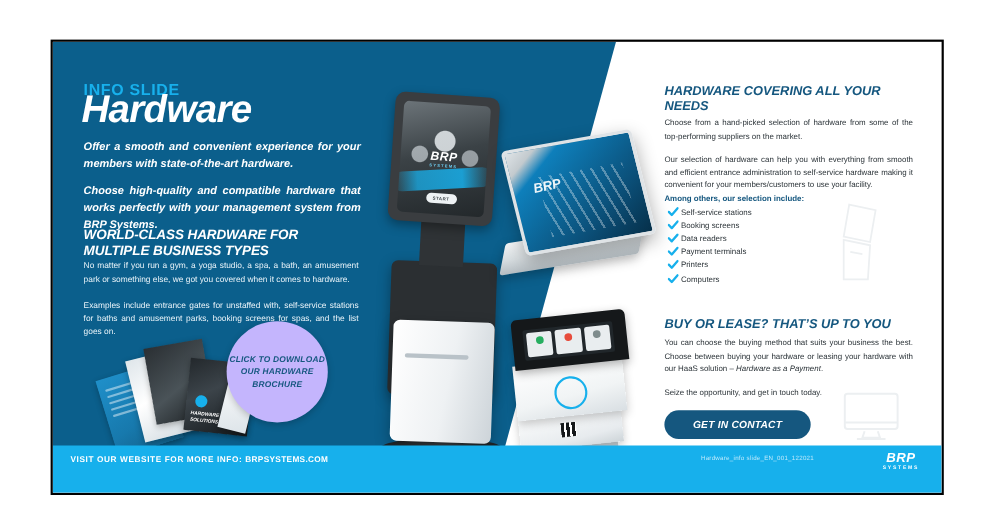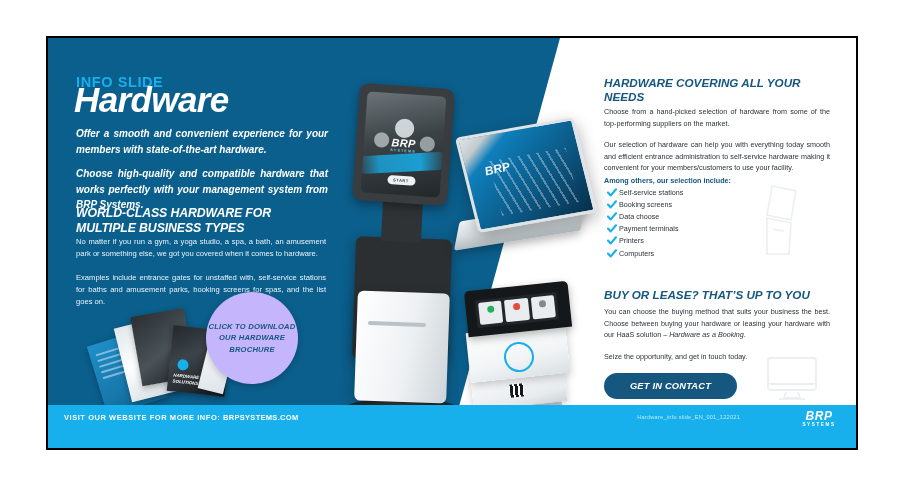--- a/index.html
+++ b/index.html
@@ -248,21 +248,21 @@
         <rect x="2" y="2" width="48" height="32" rx="2.5"></rect>
         <path d="M2 28 H50"></path>
         <path d="M20 36 L18 42 H34 L32 36"></path>
         <path d="M13 43 H39"></path>
       </svg>
     </div>
 
     <div class="r-h2">HARDWARE COVERING ALL YOUR NEEDS</div>
     <div class="r-body">
       <p>Choose from a hand-picked selection of hardware from some of the top-performing suppliers on the market.</p>
-      <p>Our selection of hardware can help you with everything today smooth and efficient entrance administration to self-service hardware making it convenient for your members/customers to use your facility.</p>
+      <p>Our selection of hardware can help you with everything from smooth and efficient entrance administration to self-service hardware making it convenient for your members/customers to use your facility.</p>
     </div>
 
     <div class="r-among">Among others, our selection include:</div>
 
     <div class="checks" id="checklist">
         <div class="chk">
           <span class="chk-icon">
             <svg width="10" height="9" viewBox="0 0 10 9" fill="none" stroke="#17b0ec" stroke-width="2.1" stroke-linecap="round" stroke-linejoin="round">
               <path d="M1 4.6 L3.7 7.4 L9 1.3"></path>
             </svg>
@@ -276,21 +276,21 @@
             </svg>
           </span>
           <span class="chk-label">Booking screens</span>
         </div>
         <div class="chk">
           <span class="chk-icon">
             <svg width="10" height="9" viewBox="0 0 10 9" fill="none" stroke="#17b0ec" stroke-width="2.1" stroke-linecap="round" stroke-linejoin="round">
               <path d="M1 4.6 L3.7 7.4 L9 1.3"></path>
             </svg>
           </span>
-          <span class="chk-label">Data choose</span>
+          <span class="chk-label">Data readers</span>
         </div>
         <div class="chk">
           <span class="chk-icon">
             <svg width="10" height="9" viewBox="0 0 10 9" fill="none" stroke="#17b0ec" stroke-width="2.1" stroke-linecap="round" stroke-linejoin="round">
               <path d="M1 4.6 L3.7 7.4 L9 1.3"></path>
             </svg>
           </span>
           <span class="chk-label">Payment terminals</span>
         </div>
         <div class="chk">
@@ -306,21 +306,21 @@
             <svg width="10" height="9" viewBox="0 0 10 9" fill="none" stroke="#17b0ec" stroke-width="2.1" stroke-linecap="round" stroke-linejoin="round">
               <path d="M1 4.6 L3.7 7.4 L9 1.3"></path>
             </svg>
           </span>
           <span class="chk-label">Computers</span>
         </div>
       </div>
 
     <div class="r-h2b">BUY OR LEASE? THAT’S UP TO YOU</div>
     <div class="r-body2">
-      <p><span>You can choose the buying method that suits your business the best. Choose between buying your hardware or leasing your hardware with our HaaS solution – </span><em>Hardware as a Booking</em><span>.</span></p>
+      <p><span>You can choose the buying method that suits your business the best. Choose between buying your hardware or leasing your hardware with our HaaS solution – </span><em>Hardware as a Payment</em><span>.</span></p>
       <p>Seize the opportunity, and get in touch today.</p>
     </div>
 
     <div class="cta">
       <span>GET IN CONTACT</span>
     </div>
 
     <div class="footer">
       <div class="footer-url"><span>VISIT OUR WEBSITE FOR MORE INFO: </span><b>BRPSYSTEMS.COM</b></div>
       <div class="footer-code">Hardware_info slide_EN_001_122021</div>

